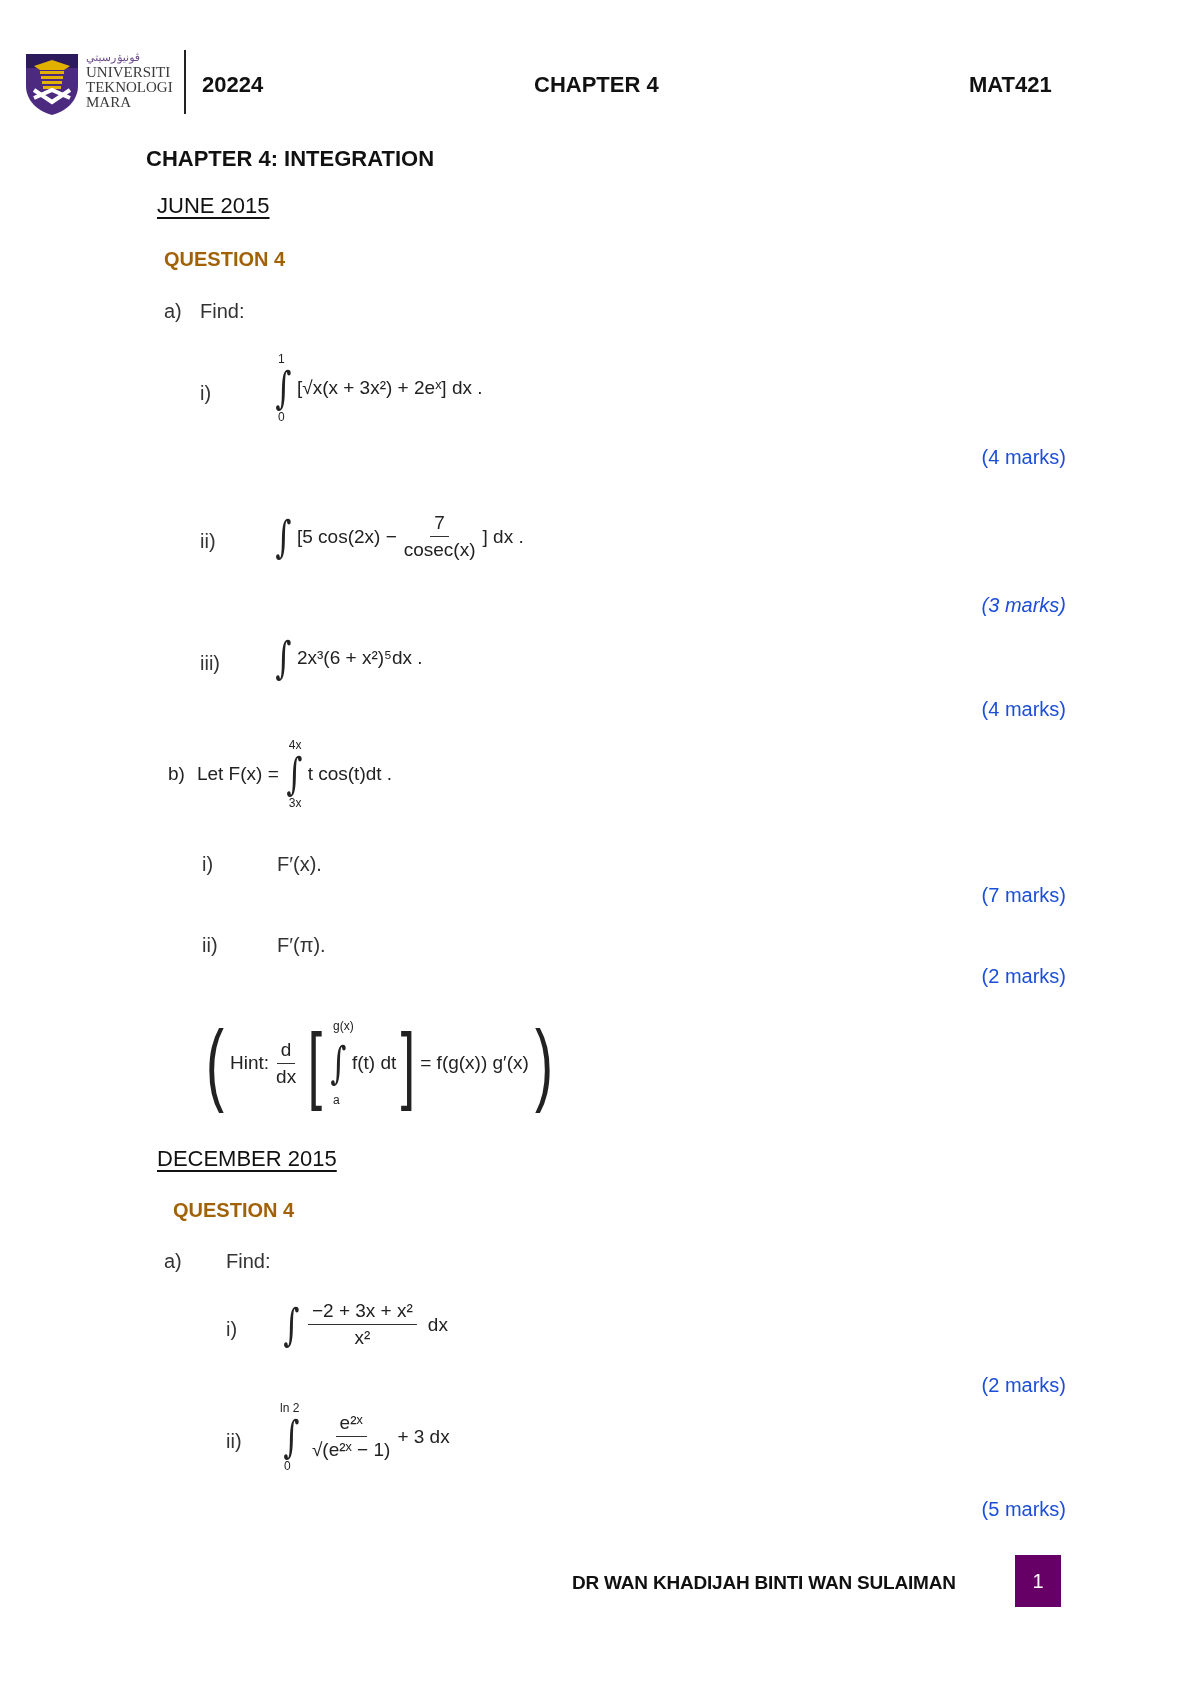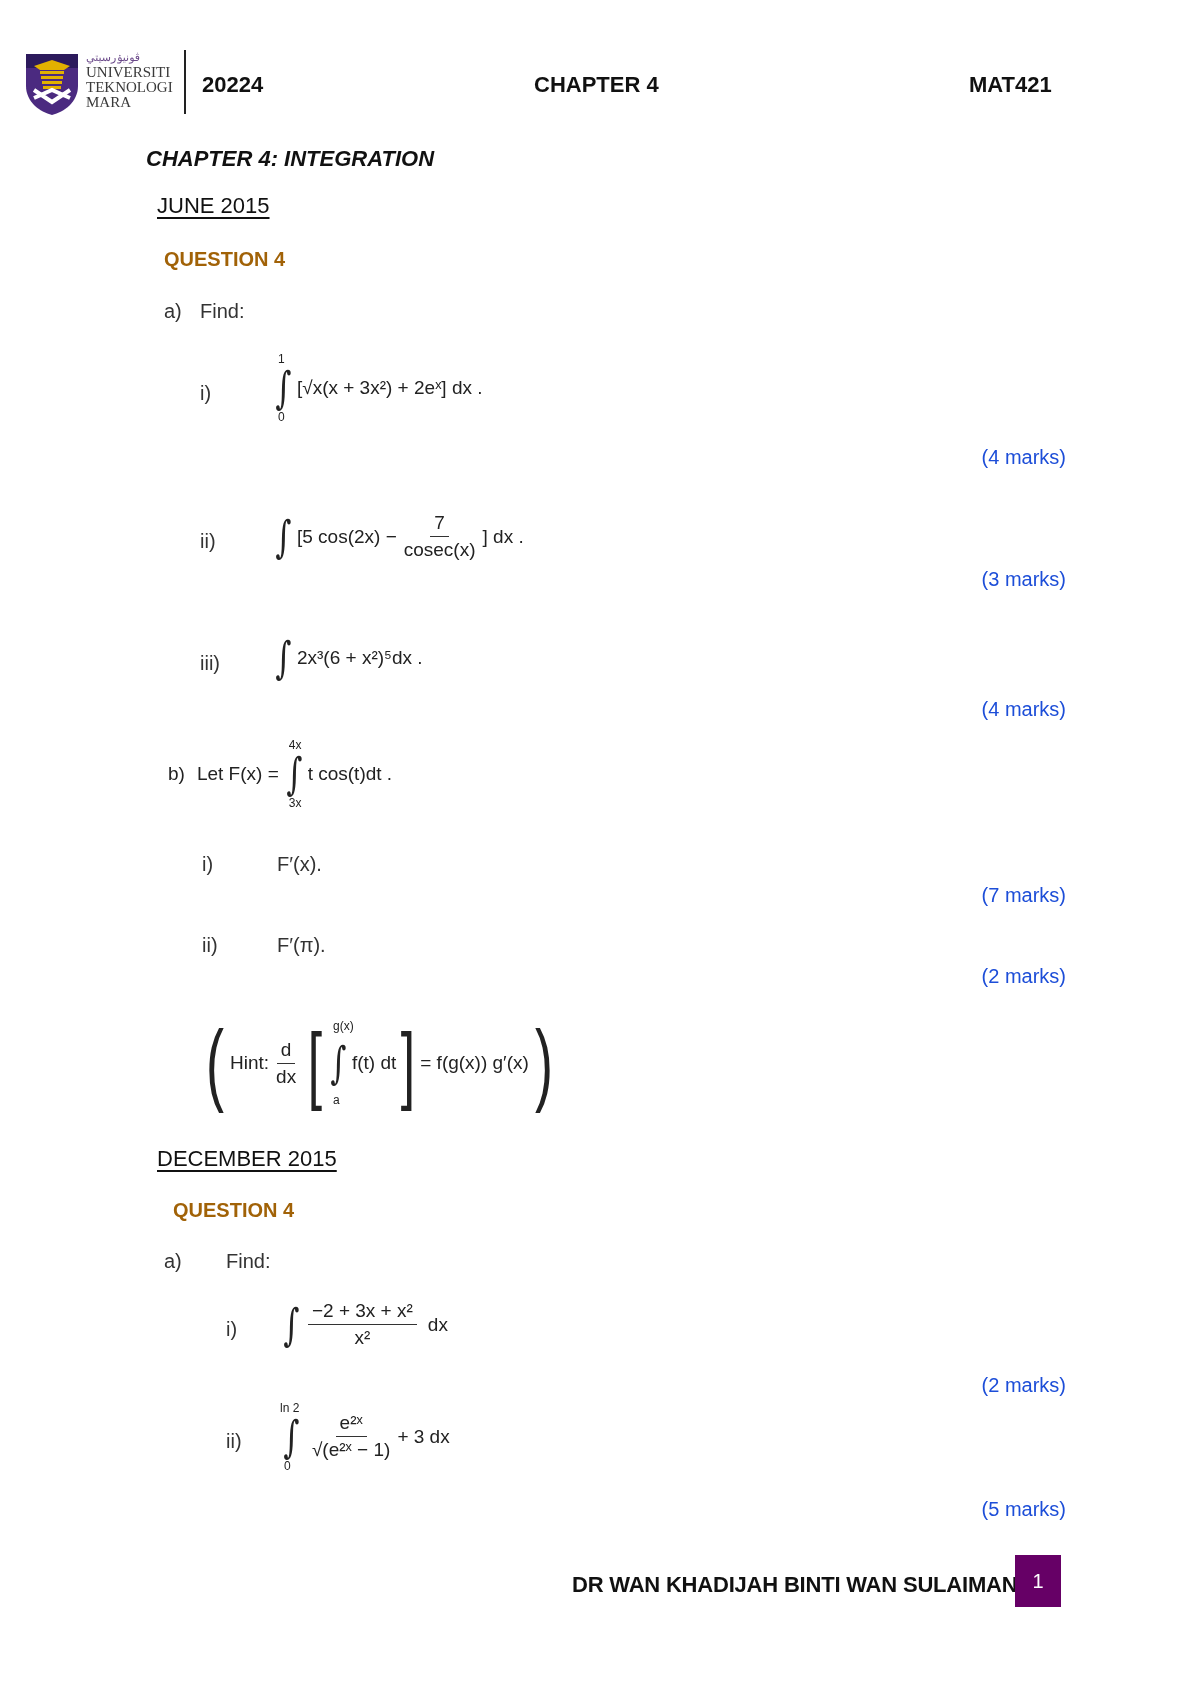--- a/index.html
+++ b/index.html
@@ -5,35 +5,35 @@
   html, body { margin:0; padding:0; background:#ffffff; }
   body { width:1200px; height:1696px; position:relative; overflow:hidden;
          font-family:"Liberation Sans", sans-serif; color:#111; }
   .abs { position:absolute; }
   
   .logo { left:24px; top:52px; width:56px; height:64px; }
   .logo-text { left:86px; top:50px; width:90px; font-family:"Liberation Serif", serif; font-size:15px; line-height:15px; color:#3a3a3a; }
   .logo-text .arabic { font-size:11px; color:#6b4a8a; letter-spacing:0.5px; margin-bottom:0; }
   .hdr-divider { left:184px; top:50px; width:2px; height:64px; background:#222; }
   .hdr { top:72px; font-weight:bold; font-size:22px; }
-  .h-title { left:146px; top:146px; font-weight:bold; font-size:22px;font-style:italic; }
+  .h-title { left:146px; top:146px; font-weight:bold; font-size:22px; }
   .h-section { font-weight:normal; font-size:22px; text-decoration:underline; text-decoration-thickness:2px; text-underline-offset:4px; }
   .h-question { font-weight:bold; font-size:20px; color:#a16207; }
   .txt { font-size:20px; color:#333; }
   .marks { right:134px; font-size:20px; color:#1d4ed8; text-align:right; }
   .math { font-family:"Liberation Sans", sans-serif; font-size:19px; color:#222; display:flex; align-items:center; }
   .intg { font-family:"DejaVu Serif", serif; font-size:44px; line-height:44px; transform:scaleX(0.7); display:inline-block; margin-right:2px; }
   .lim { position:relative; display:inline-flex; align-items:center; }
   .lim .up { position:absolute; top:-14px; left:6px; font-size:12px; }
   .lim .lo { position:absolute; bottom:-14px; left:6px; font-size:12px; }
   .frac { display:inline-flex; flex-direction:column; align-items:center; margin:0 3px; }
   .frac .num { border-bottom:1.5px solid #333; padding:0 4px 2px; }
   .frac .den { padding:2px 4px 0; }
   .bracket { font-size:46px; font-weight:200; line-height:40px; transform:scaleX(0.6); display:inline-block; }
-  .footer-name { left:572px; top:1572px; font-size:22px; font-weight:bold; letter-spacing:-0.2px; }
+  .footer-name { left:572px; top:1572px; font-size:19px; font-weight:bold; letter-spacing:-0.2px; }
   .page-box { left:1015px; top:1555px; width:46px; height:52px; background:#660066; color:#fff; font-size:20px; display:flex; align-items:center; justify-content:center; }
 </style>
 </head>
 <body>
 
 <div class="abs logo">
   <svg width="56" height="64" viewBox="0 0 56 64">
     <path d="M2 2 H54 V34 C54 50 40 60 28 63 C16 60 2 50 2 34 Z" fill="#4b2a80"></path>
     <rect x="2" y="2" width="52" height="14" fill="#2c1a5c"></rect>
     <path d="M10 14 L28 8 L46 14 L40 18 L16 18 Z" fill="#e2b100"></path>
@@ -76,21 +76,21 @@
 <div class="abs txt" style="left:200px; top:530px;">ii)</div>
 <div class="abs math" style="left:272px; top:512px;">
   <span class="intg">∫</span>
   <span>[5 cos(2x) −</span>
   <span class="frac">
     <span class="num">7</span>
     <span class="den">cosec(x)</span>
   </span>
   <span>] dx .</span>
 </div>
-<div class="abs marks" style="top:568px;">(3 marks)</div>
+<div class="abs marks" style="top:594px;font-style:italic;">(3 marks)</div>
 
 <div class="abs txt" style="left:200px; top:652px;">iii)</div>
 <div class="abs math" style="left:272px; top:636px;">
   <span class="intg">∫</span>
   <span>2x³(6 + x²)⁵dx .</span>
 </div>
 <div class="abs marks" style="top:698px;">(4 marks)</div>
 
 <div class="abs math txt" style="left:168px; top:752px;">
   <span style="margin-right:12px;">b)</span>

